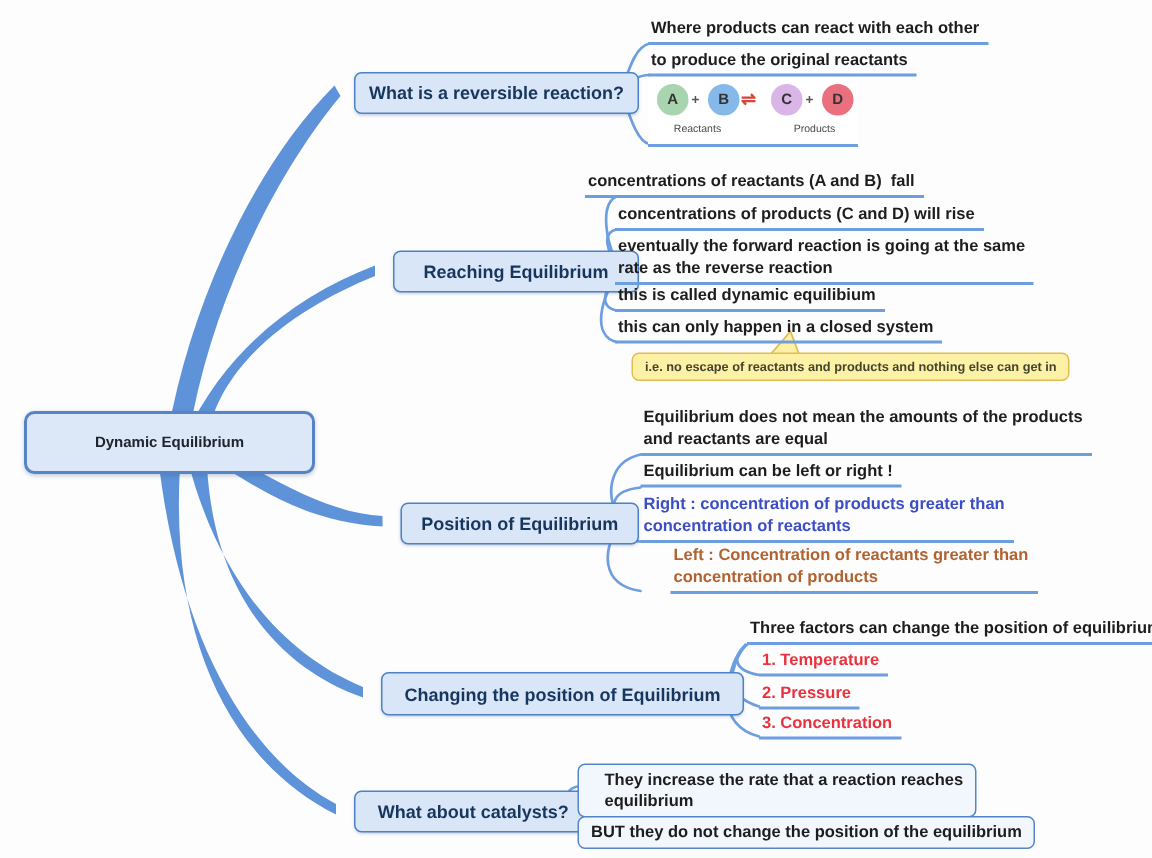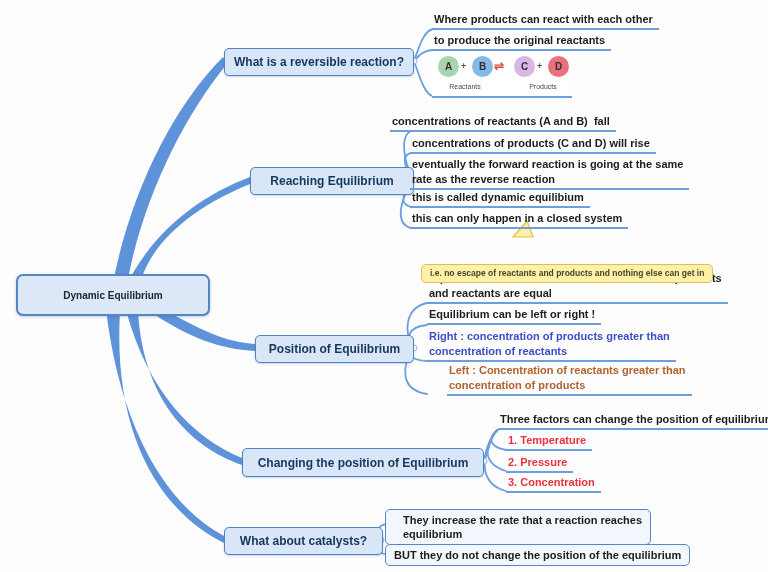--- a/index.html
+++ b/index.html
@@ -14,41 +14,41 @@
     position:absolute; left:16px; top:274px; width:190px; height:38px;
     background:#dce8f8; border:2px solid #5585c5; border-radius:7px;
     display:flex; align-items:center; justify-content:center;
     font-size:10px; font-weight:bold; color:#20242c;
     box-shadow:0 1px 3px rgba(60,90,140,.3); z-index:2;
   }
   .branch-node{
     position:absolute; background:#d9e6f8; border:1.5px solid #4d82c4;
     border-radius:5px; display:flex; align-items:center; justify-content:center;
     font-size:12px; font-weight:bold; color:#17365d;
-    box-shadow:0 1px 2px rgba(60,90,140,.25); z-index:2;
+    box-shadow:0 1px 2px rgba(60,90,140,.25); z-index:2;margin-left:12px;
   }
   .line-item{
     position:absolute; font-size:11px; font-weight:bold; color:#1d1d1d;
     line-height:15px; border-bottom:2px solid #6d9ee0;
     padding:0 6px 1px 2px; white-space:pre; z-index:2;
   }
   .wrap{white-space:pre-line;}
   .blue-text{color:#3c4ec5;}
   .brown-text{color:#b06330;}
   .red-text{color:#e9323e;}
   .box-item{
     position:absolute; background:#f2f7fd; border:1.5px solid #5585c8;
     border-radius:5px; font-size:11px; font-weight:bold; color:#1d1d1d;
     line-height:14px; padding:3px 8px; white-space:pre-line; z-index:2;
   }
   .callout{
     position:absolute; left:421px; top:235px;
     background:#fdf1a5; border:1.5px solid #e0bd54; border-radius:5px;
     font-size:8.5px; font-weight:bold; color:#45452f;
-    padding:3px 8px 4px; white-space:pre; z-index:3;margin-top:29px;
+    padding:3px 8px 4px; white-space:pre; z-index:3;
   }
   .reaction-box{
     position:absolute; left:432px; top:52px; width:140px; height:44px;
     background:#ffffff; border-bottom:2px solid #6d9ee0; z-index:2;
   }
   .mol{
     position:absolute; width:21px; height:21px; border-radius:50%;
     display:flex; align-items:center; justify-content:center;
     font-size:10px; font-weight:bold; color:#333333; top:4px;
   }

